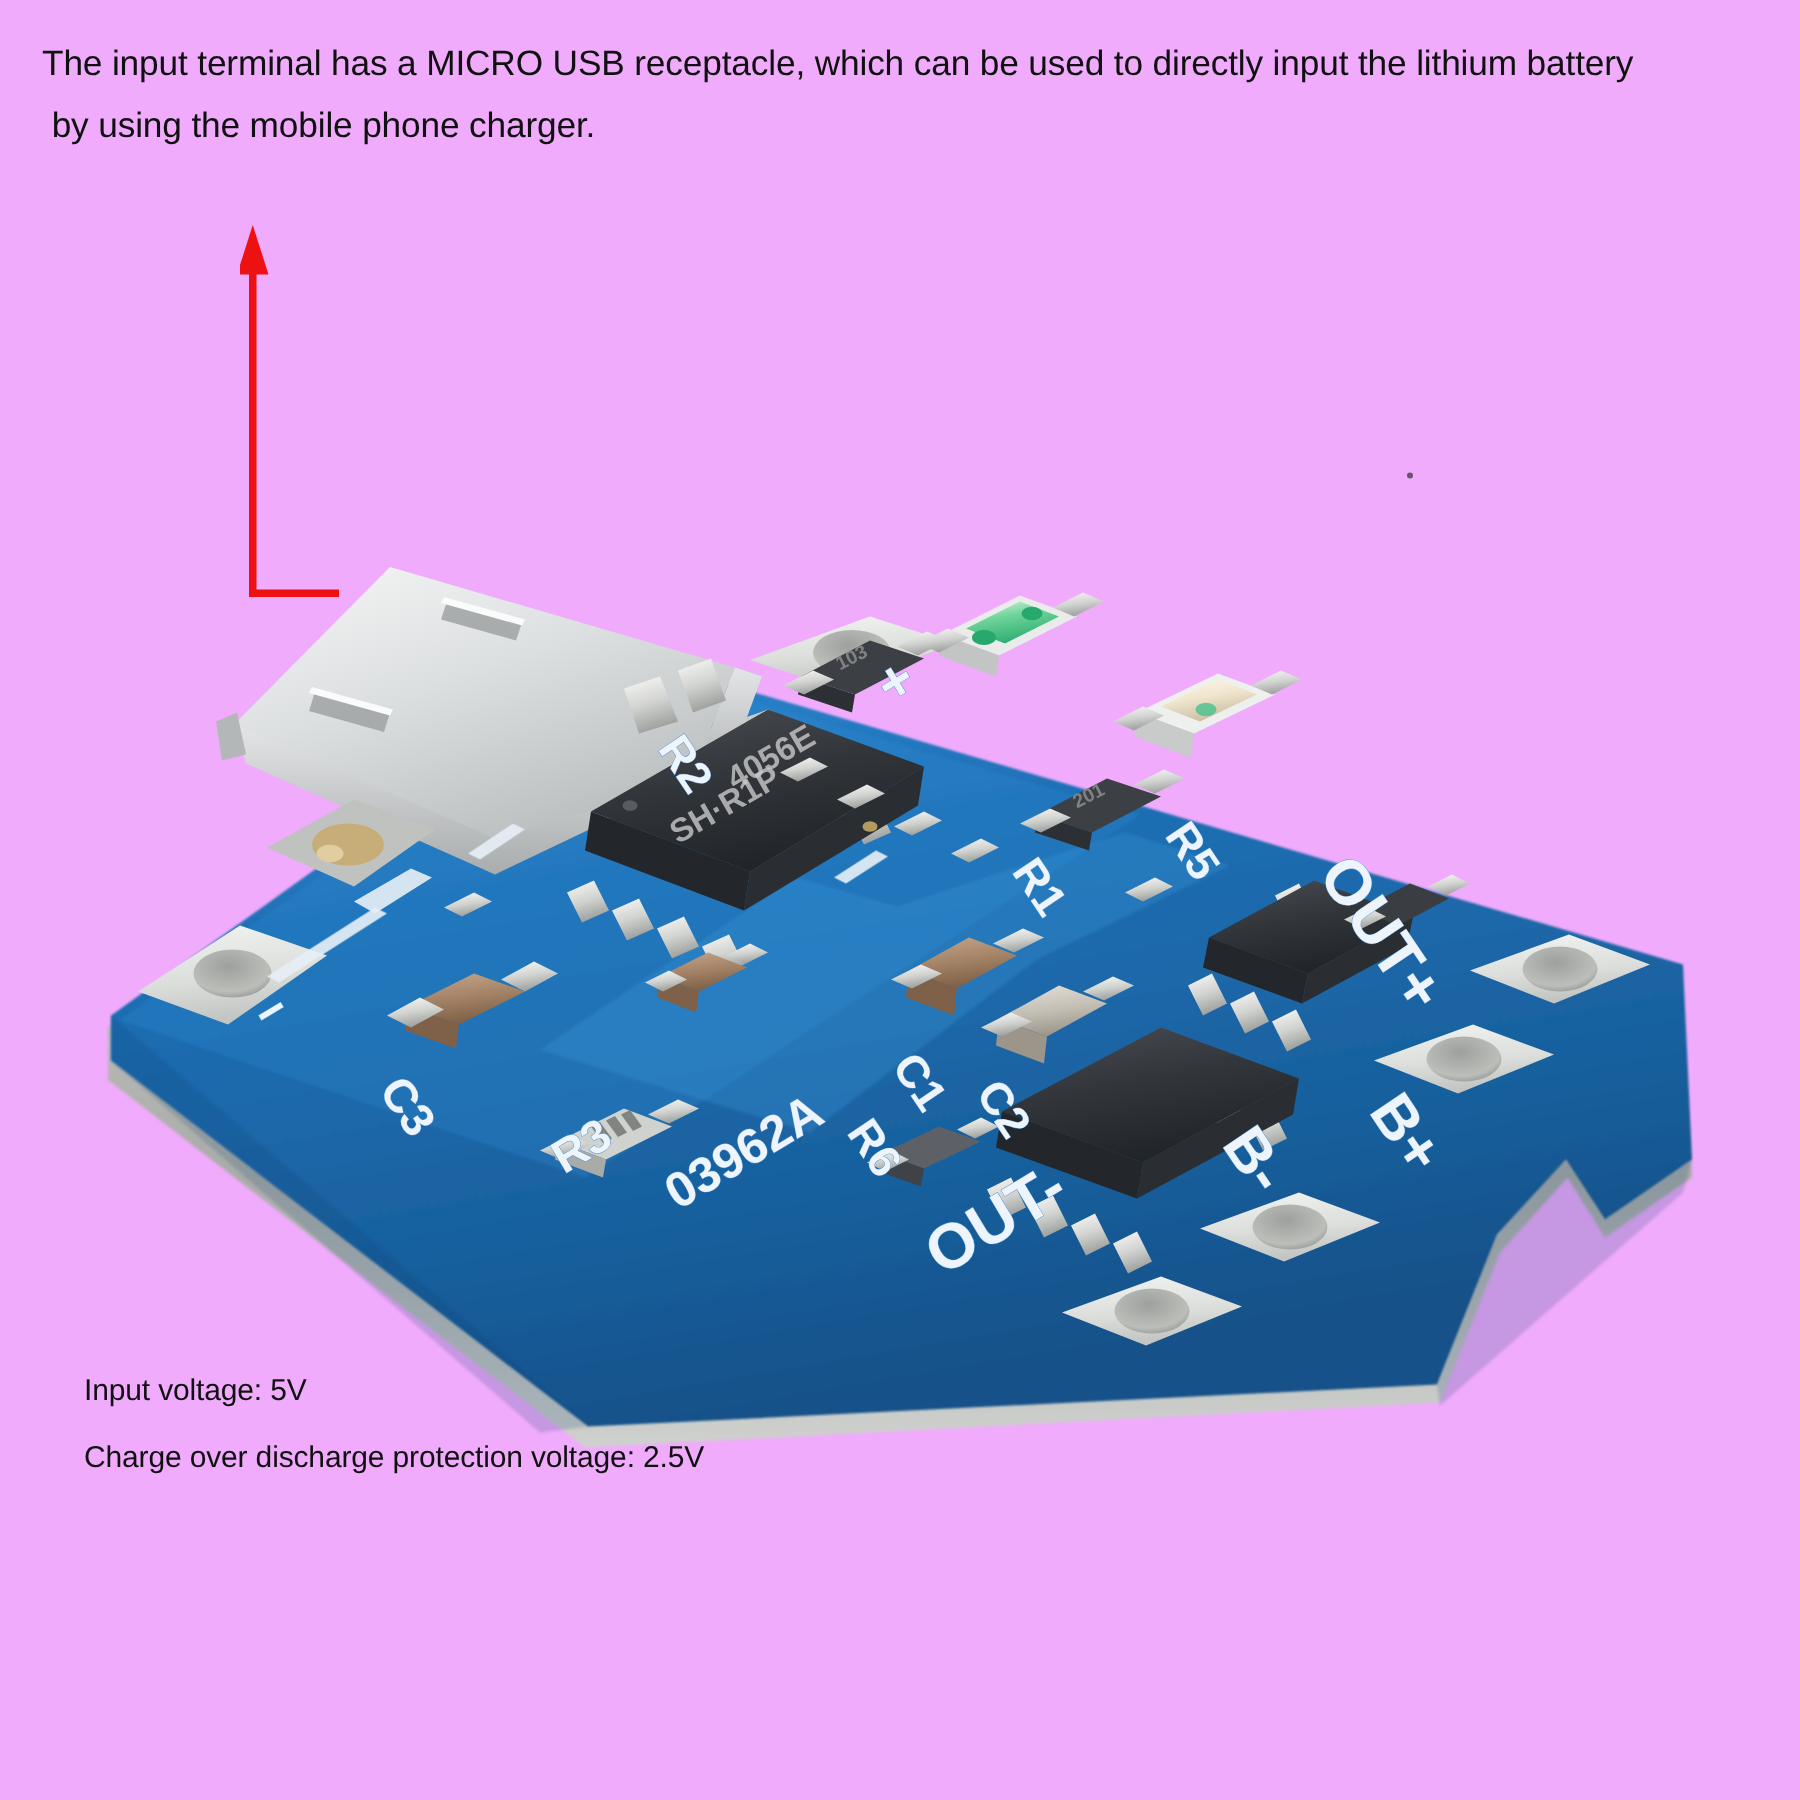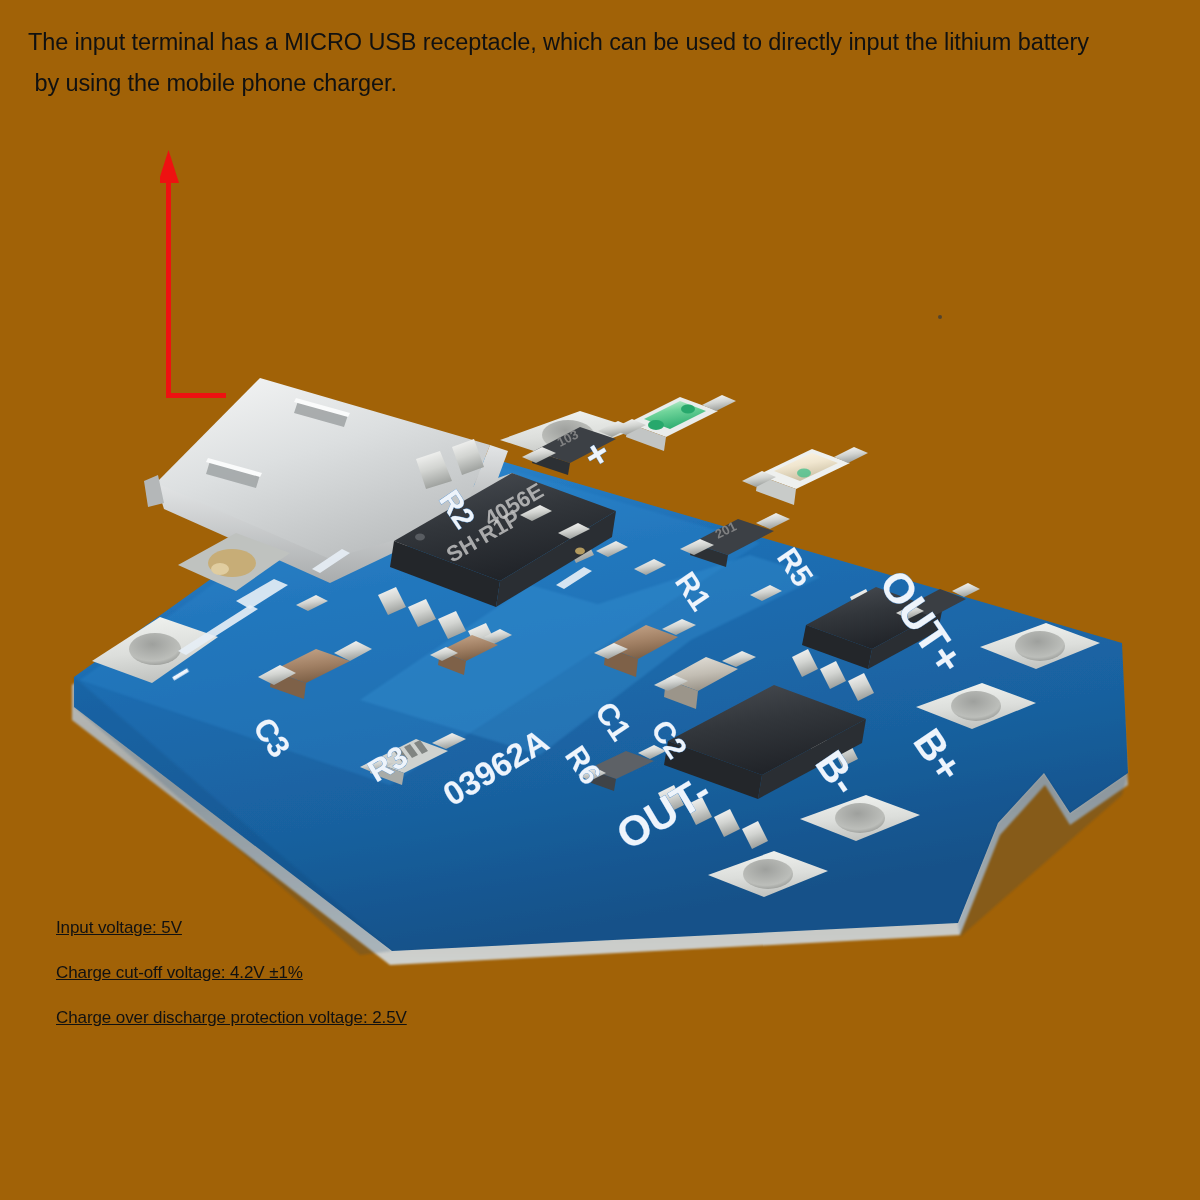--- a/index.html
+++ b/index.html
@@ -9,21 +9,21 @@
     background: #ffffff;
   }
   body {
     font-family: "Liberation Sans", sans-serif;
     -webkit-font-smoothing: antialiased;
   }
   #page {
     position: relative;
     width: 1200px;
     height: 1200px;
-    background: #a16207;
+    background: #f0abfc;
     overflow: hidden;
   }
 
   
   .desc-block {
     position: absolute;
     left: 28px;
     top: 22px;
     width: 1150px;
   }
@@ -35,26 +35,25 @@
     letter-spacing: -0.1px;
   }
 
   .spec-block {
     position: absolute;
     left: 56px;
     top: 905px;
     width: 800px;
   }
   .spec-line {
-    font-size: 17px;
+    font-size: 20px;
     line-height: 45px;
     color: #111111;
     white-space: pre;
     letter-spacing: -0.1px;
-    text-decoration: underline;
   }
 
   
   .arrow-wrap {
     position: absolute;
     left: 160px;
     top: 150px;
     width: 90px;
     height: 260px;
   }
@@ -475,17 +474,16 @@
 
       <g opacity="0.18" filter="url(#blurSoft)">
         <path d="M 14,322 L 332,596 L 300,600 L 14,352 Z" fill="#0b3f6e"></path>
         <path d="M 898,568 L 938,468 L 984,418 L 1010,458 L 1068,418 L 1062,440 L 900,582 Z" fill="#0b3f6e"></path>
       </g>
     </svg>
   </div>
 
   <div class="spec-block">
     <div class="spec-line">Input voltage: 5V</div>
-    <div class="spec-line">Charge cut-off voltage: 4.2V ±1%</div>
     <div class="spec-line">Charge over discharge protection voltage: 2.5V</div>
   </div>
 
 </div>
 
 </body></html>

